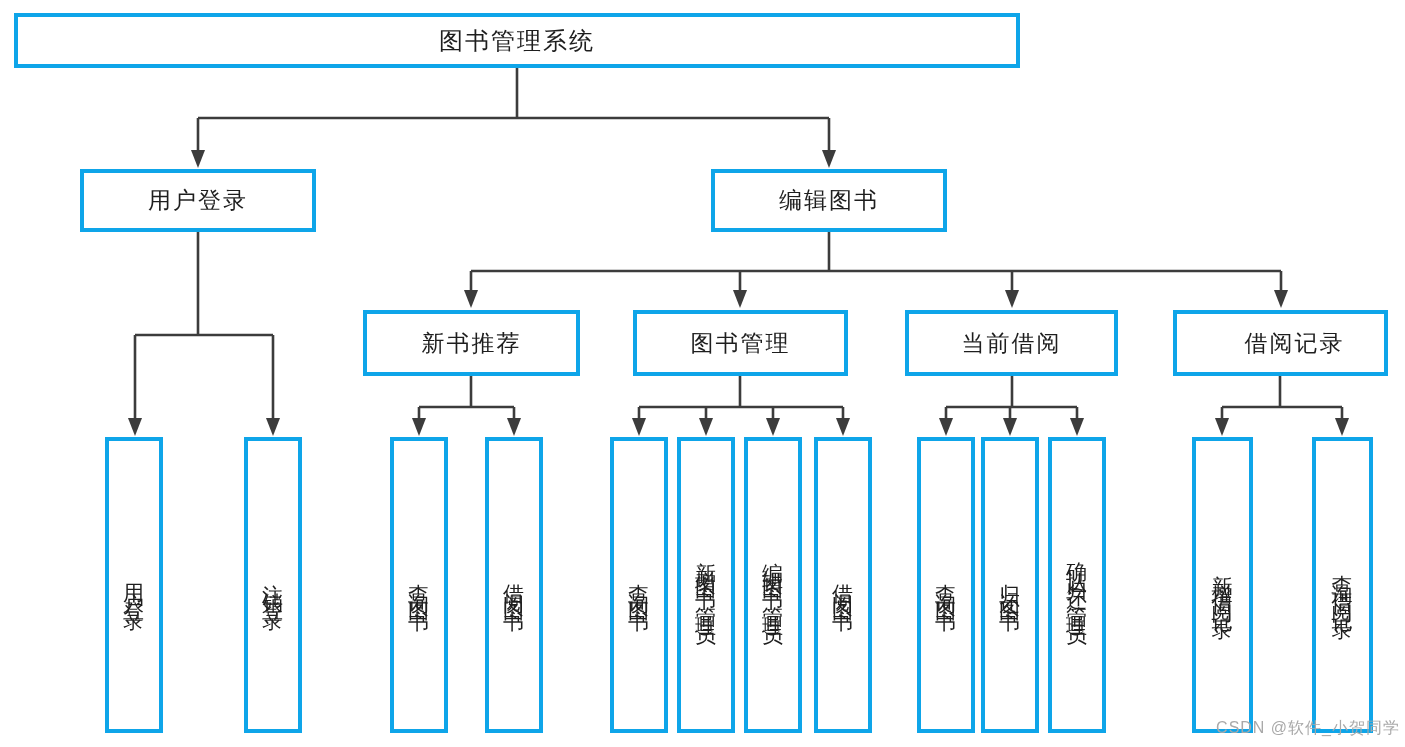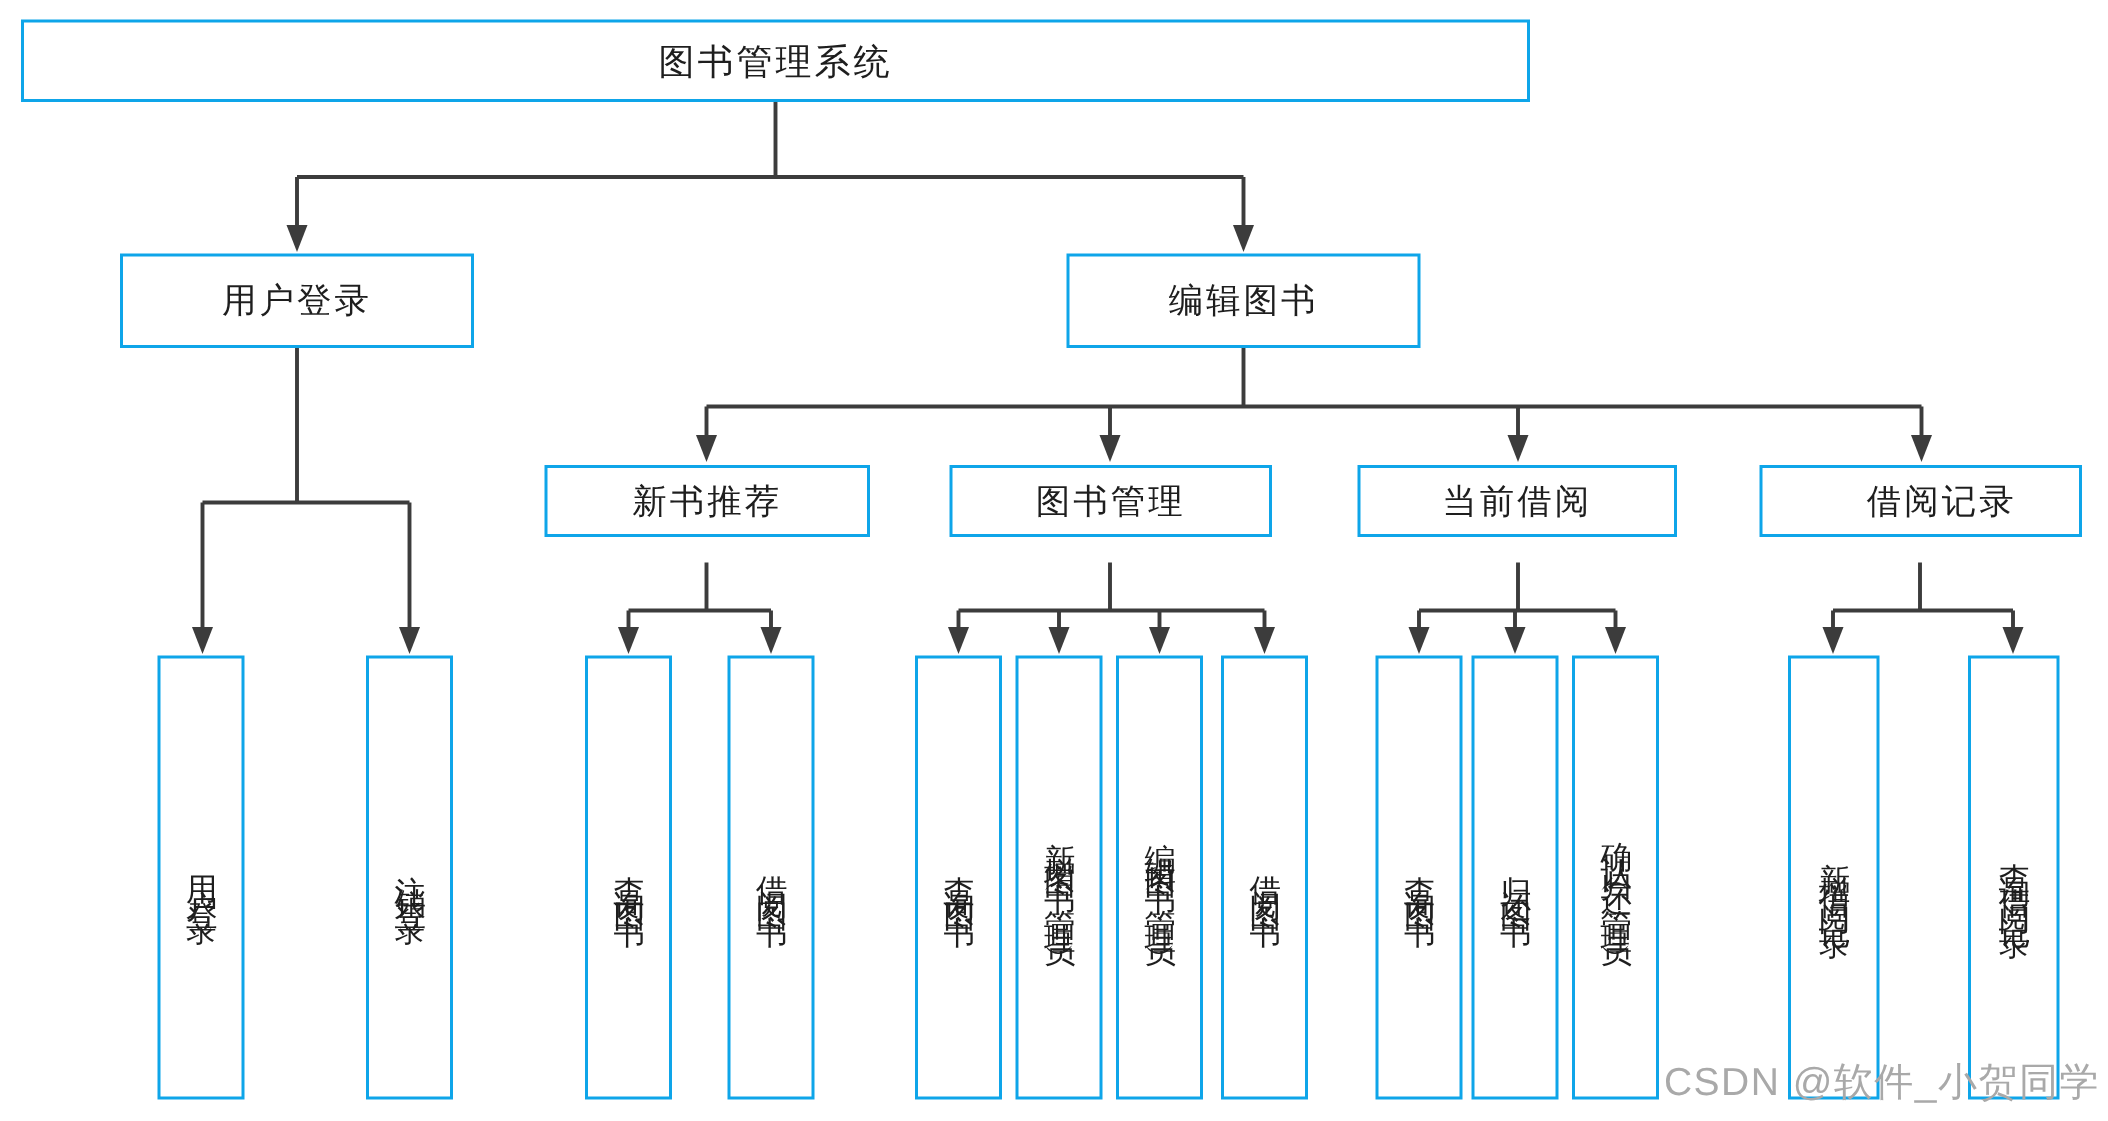--- a/index.html
+++ b/index.html
@@ -15,51 +15,51 @@
   .wires {
     position: absolute;
     left: 0; top: 0;
     width: 1405px; height: 747px;
   }
   .wires path { stroke: #3c3c3c; stroke-width: 2.6; fill: none; }
   .wires polygon { fill: #3c3c3c; stroke: none; }
   .box {
     position: absolute;
     box-sizing: border-box;
-    border: 2px solid #0ea5e9;
+    border: 4px solid #0ea5e9;
     background: #ffffff;
     display: flex;
     align-items: center;
     justify-content: center;
     text-align: center;
   }
   .root { left: 14px;  top: 13px;  width: 1006px; height: 55px; font-size: 24px; letter-spacing: 2px; }
   .l2   { top: 169px; width: 236px; height: 63px; font-size: 23px; letter-spacing: 2px; }
   .l2.a { left: 80px; }
   .l2.b { left: 711px; }
-  .l3   { top: 310px; height: 48px; font-size: 23px; letter-spacing: 2px; align-items: center; }
+  .l3   { top: 310px; height: 66px; font-size: 23px; letter-spacing: 2px; align-items: center; }
   .l3.c1 { left: 363px;  width: 217px; }
   .l3.c2 { left: 633px;  width: 215px; }
   .l3.c3 { left: 905px;  width: 213px; }
   .l3.c4 { left: 1173px; width: 215px; padding-left: 28px; }
   .leaf { top: 437px; width: 58px; height: 296px; }
   .leaf.wide { width: 61px; }
   .vtext {
     writing-mode: vertical-rl;
     text-orientation: mixed;
     font-size: 21px;
     line-height: 1;
     letter-spacing: 9px;
     white-space: nowrap;
   }
   .watermark {
     position: absolute;
     right: 5px;
     bottom: 8px;
-    font-size: 26px;
+    font-size: 16px;
     letter-spacing: 1px;
     color: #a9a9a9;
     z-index: 5;
     pointer-events: none;
   }
 </style>
 </head>
 <body>
 
 <div class="stage">

